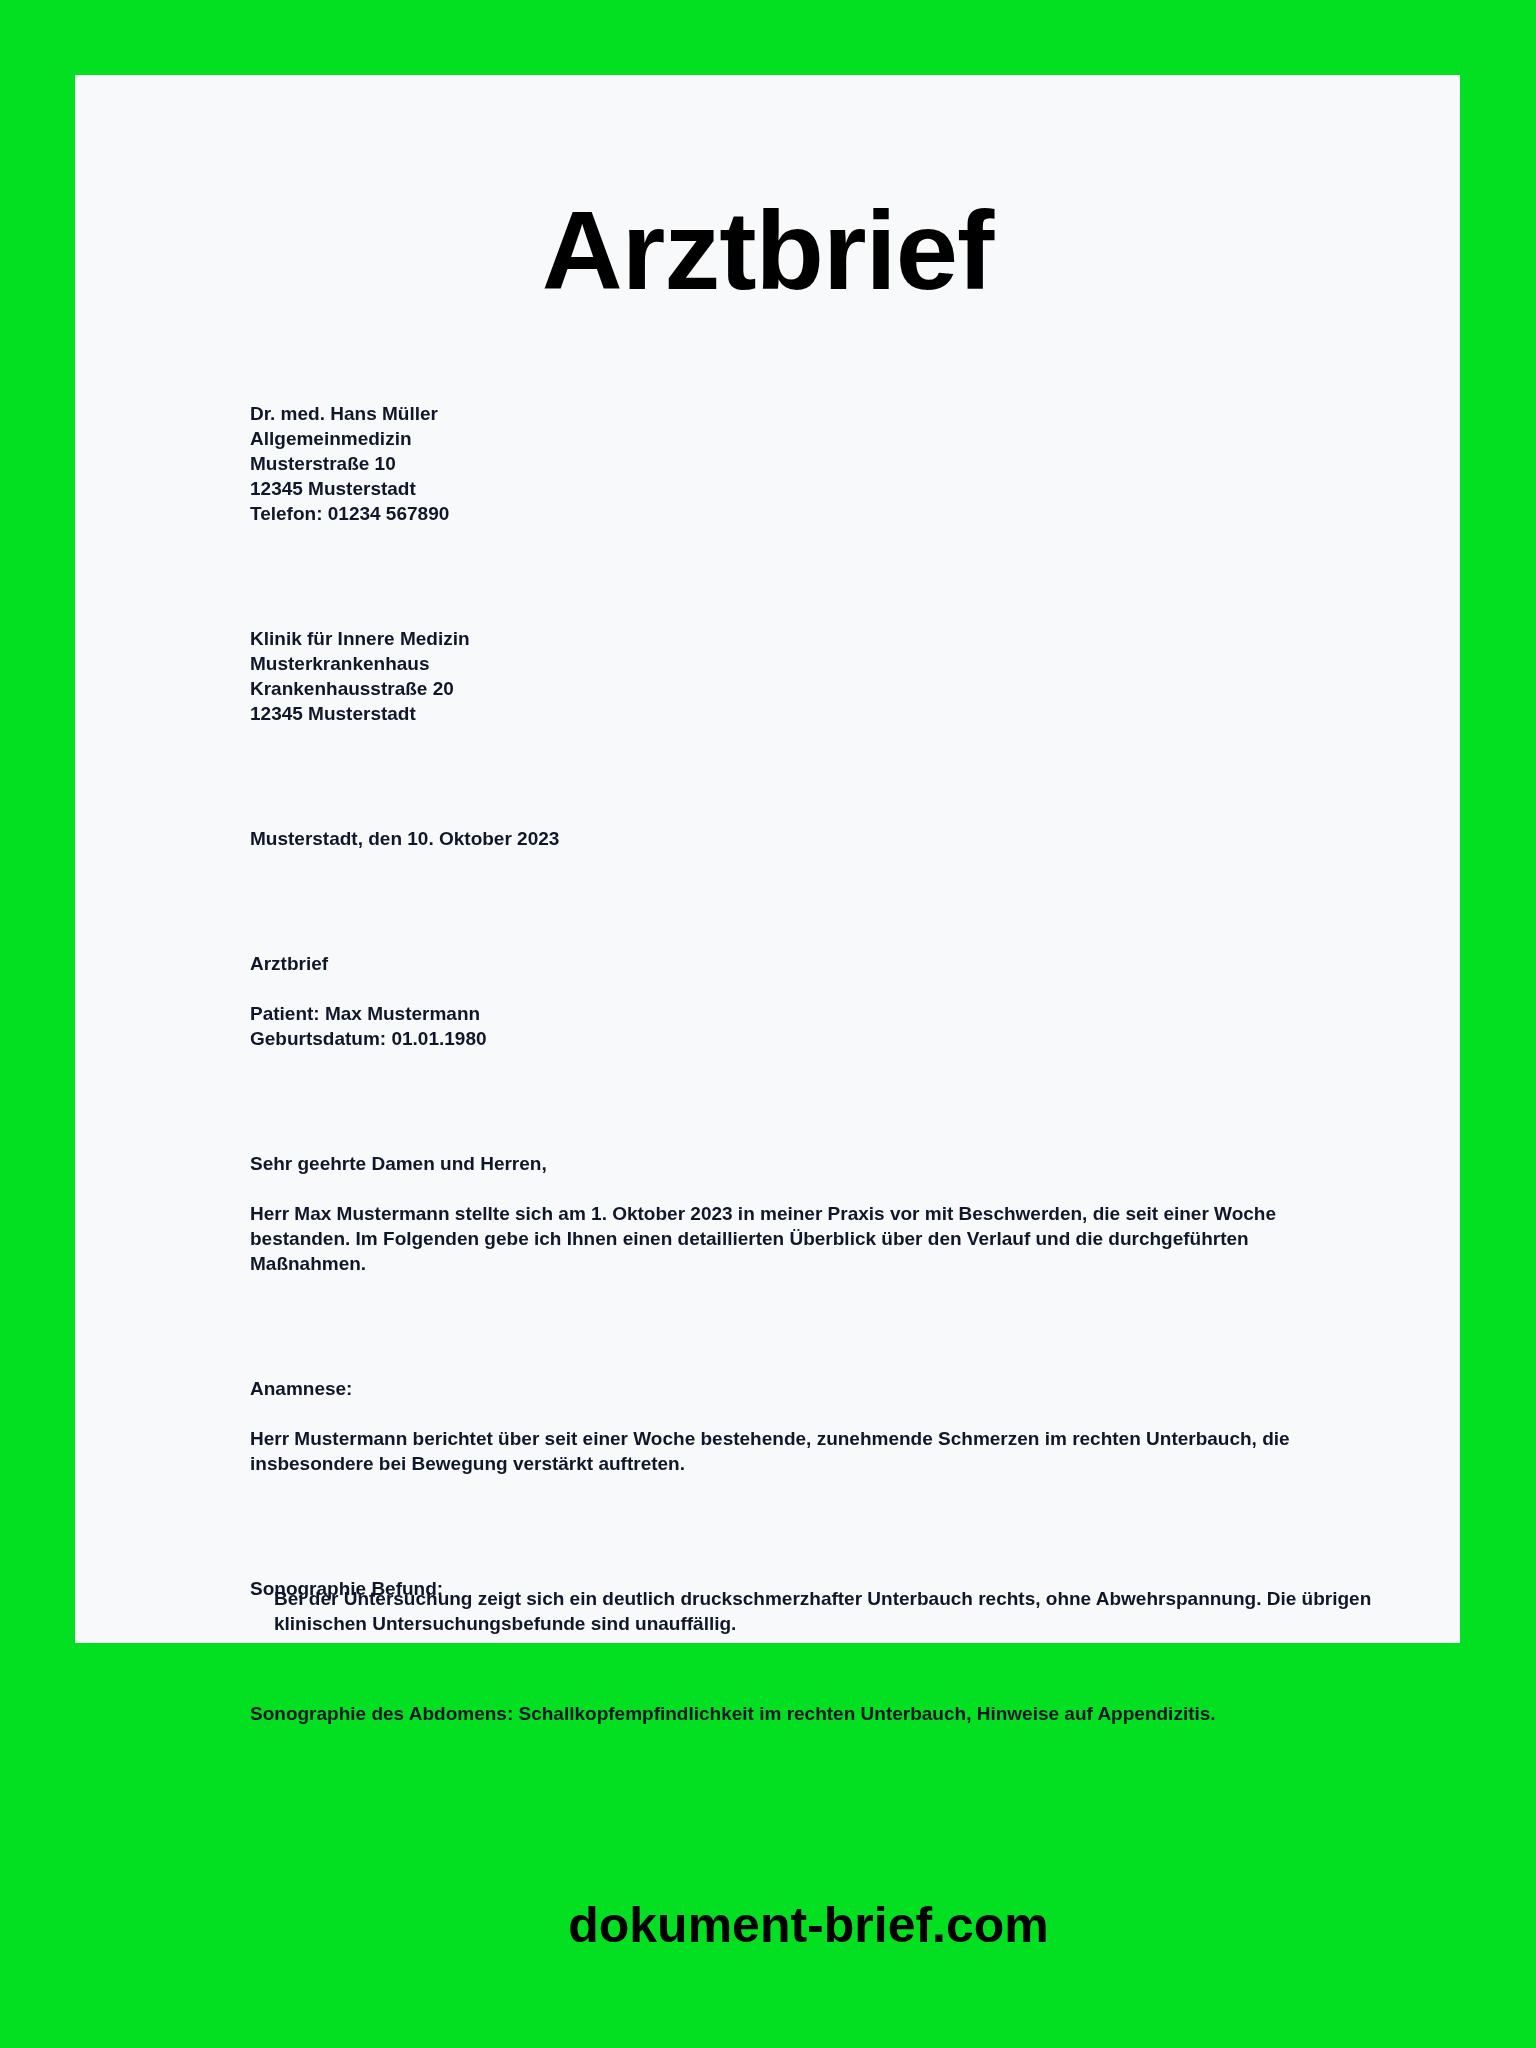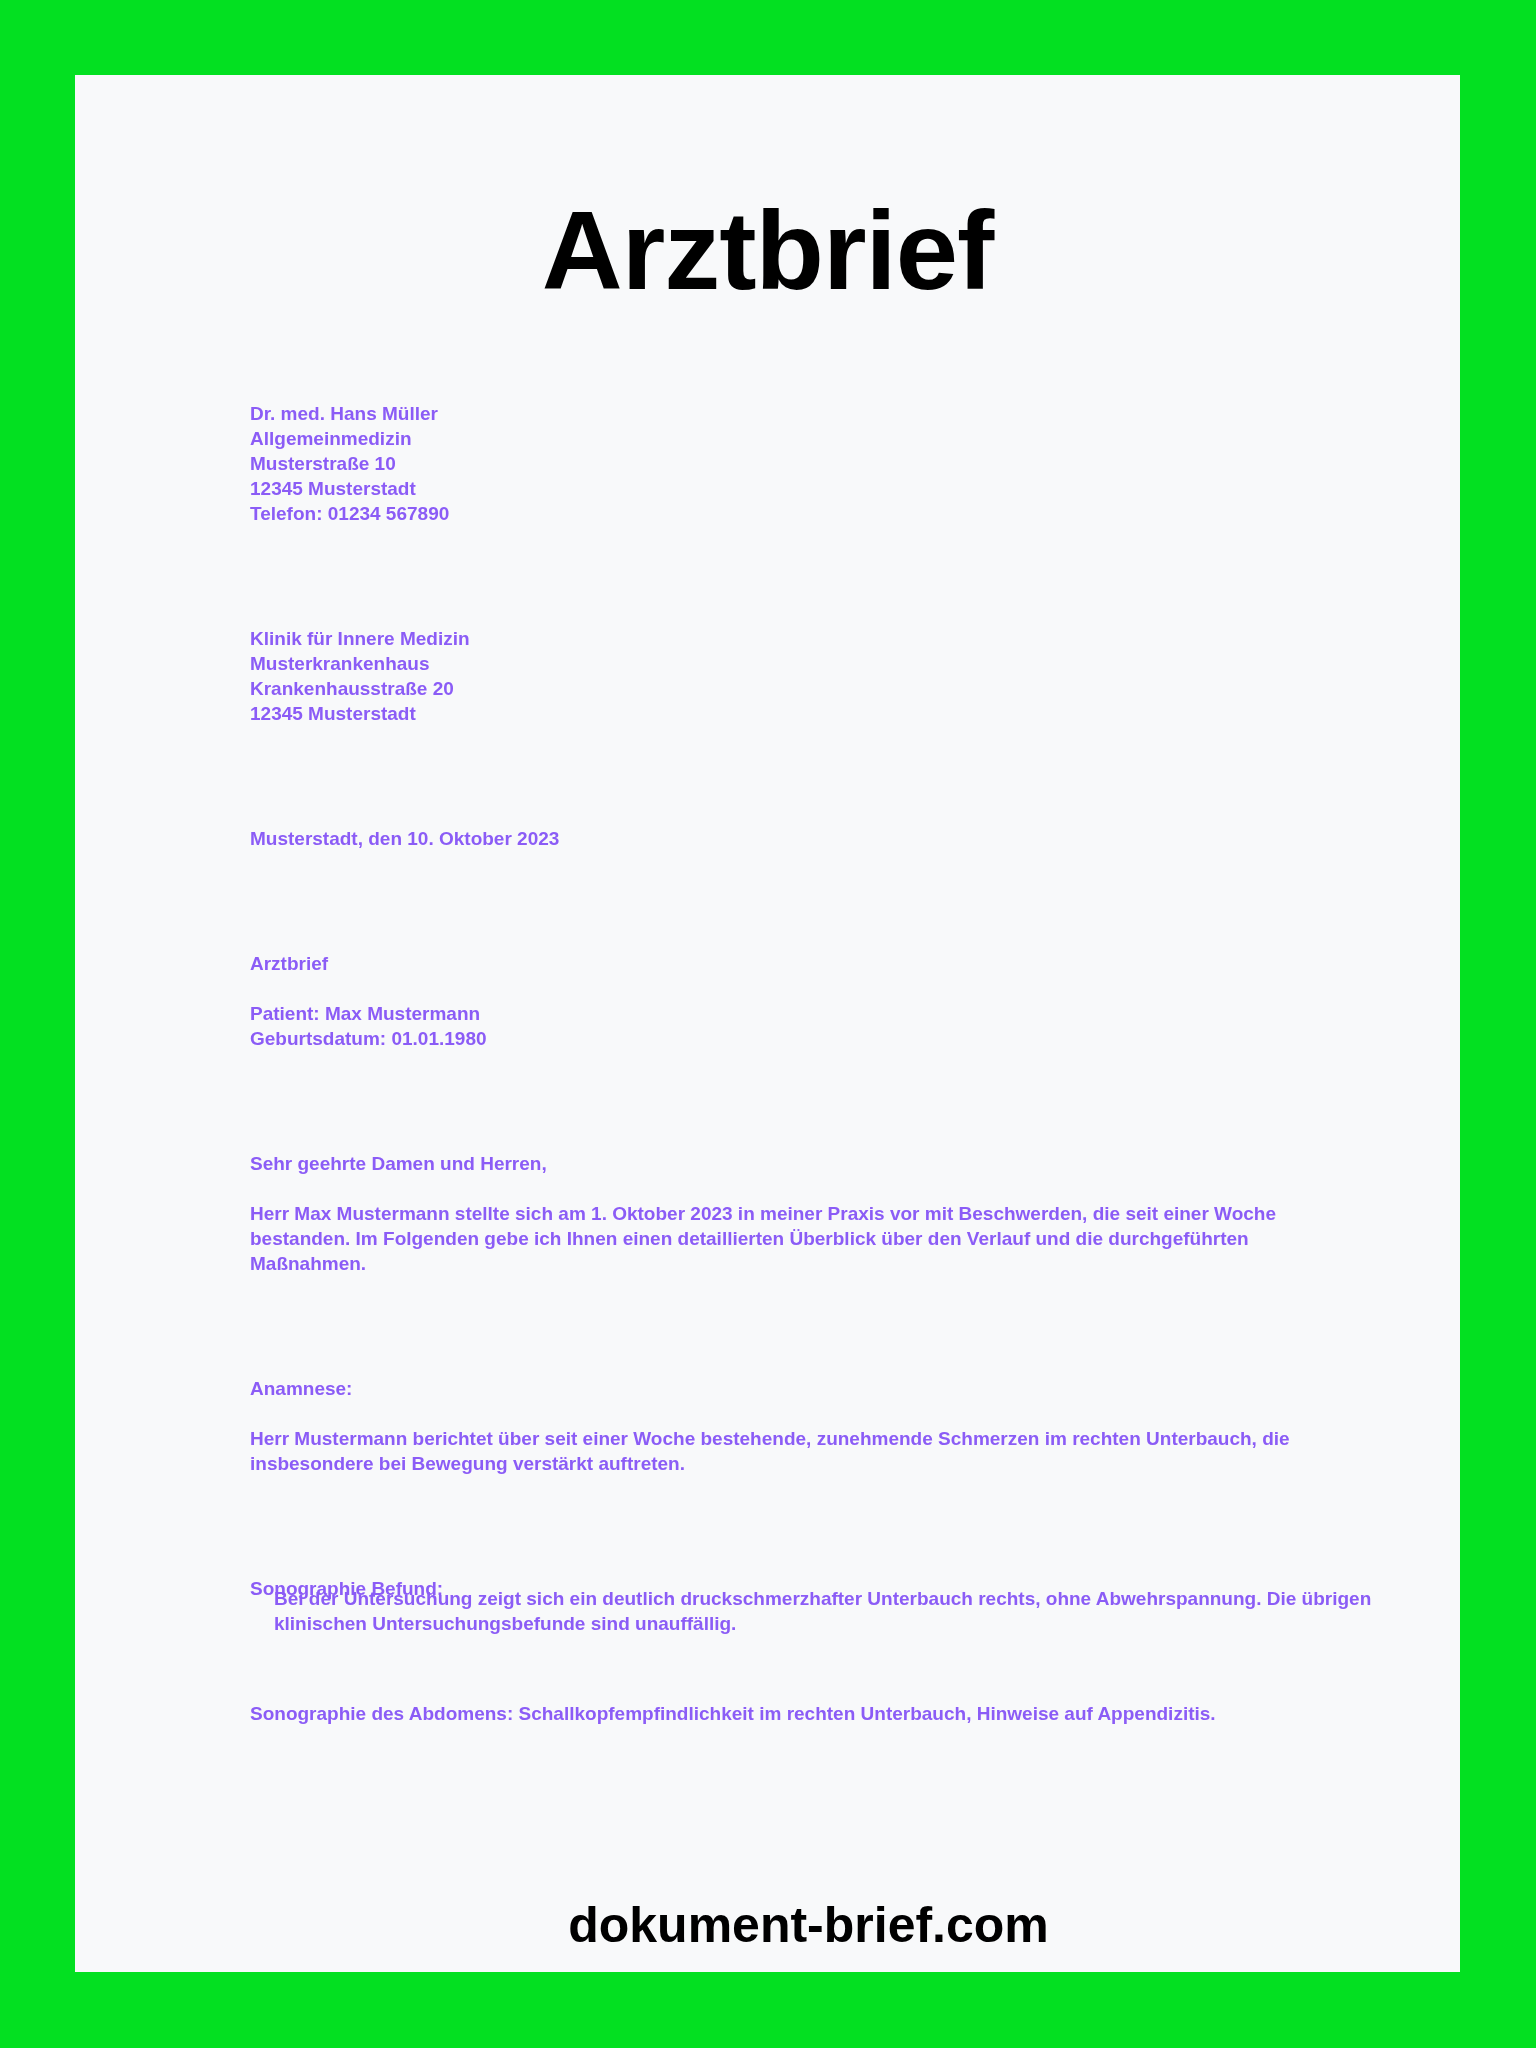--- a/index.html
+++ b/index.html
@@ -6,42 +6,42 @@
     body {
       width: 1536px; height: 2048px;
       background: #03e021;
       position: relative;
       overflow: hidden;
       font-family: "Liberation Sans", sans-serif;
     }
     .page {
       position: absolute;
       left: 75px; top: 75px;
-      width: 1385px; height: 1897px;
+      width: 1385px; height: 1568px;
       background: #f8f9fa;
     }
     .title {
       position: absolute;
       left: 0; width: 100%;
       top: 120px;
       text-align: center;
       font-weight: bold;
       font-size: 112px;
       line-height: 1;
       color: #000;
       letter-spacing: -1px;
     }
     .blk {
       position: absolute;
       left: 175px;
       width: 1100px;
       font-weight: bold;
       font-size: 19px;
       line-height: 25px;
-      color: #8b5cf6;
+      color: #0f172a;
     }
     .blk div { white-space: pre-wrap; }
     .footer {
       position: absolute;
       left: 0; width: 100%;
       top: 1825px;
       text-align: center;
       font-weight: bold;
       font-size: 50px;
       line-height: 1;

